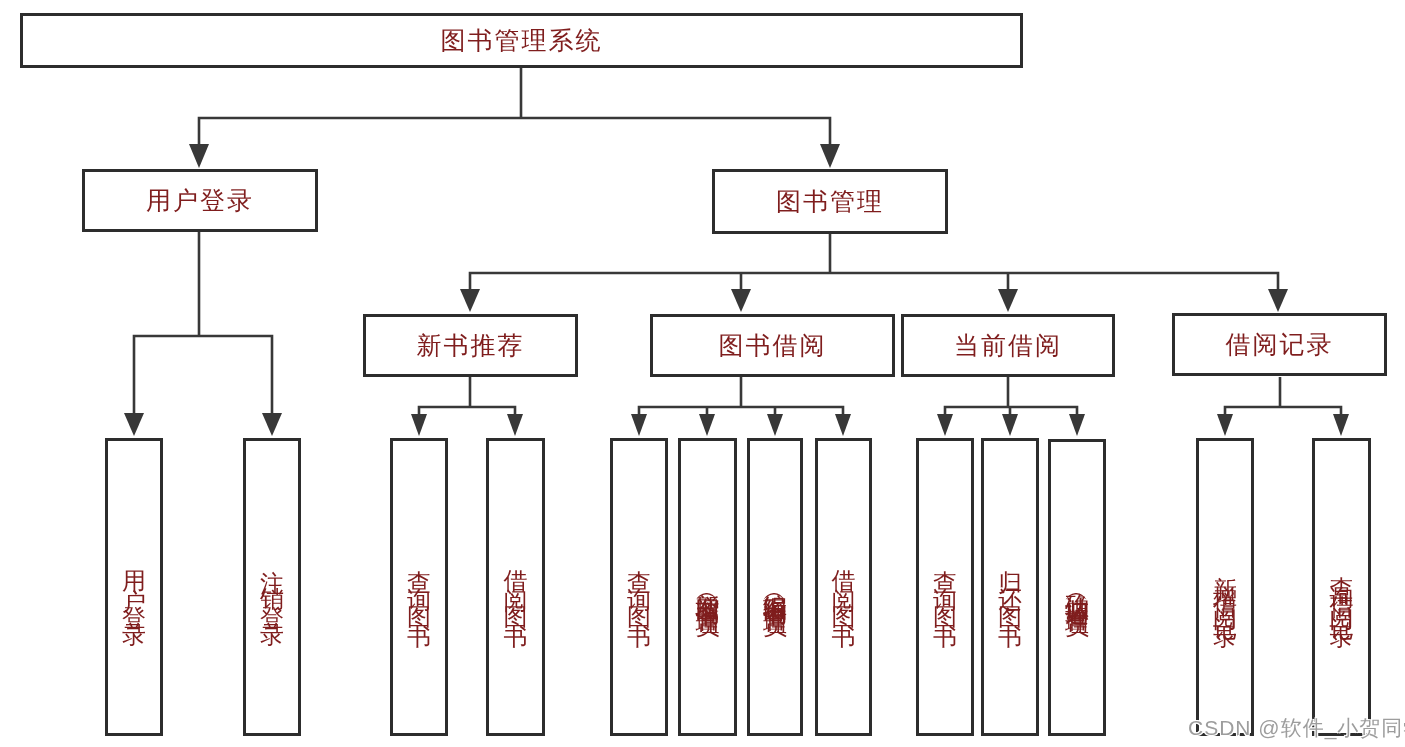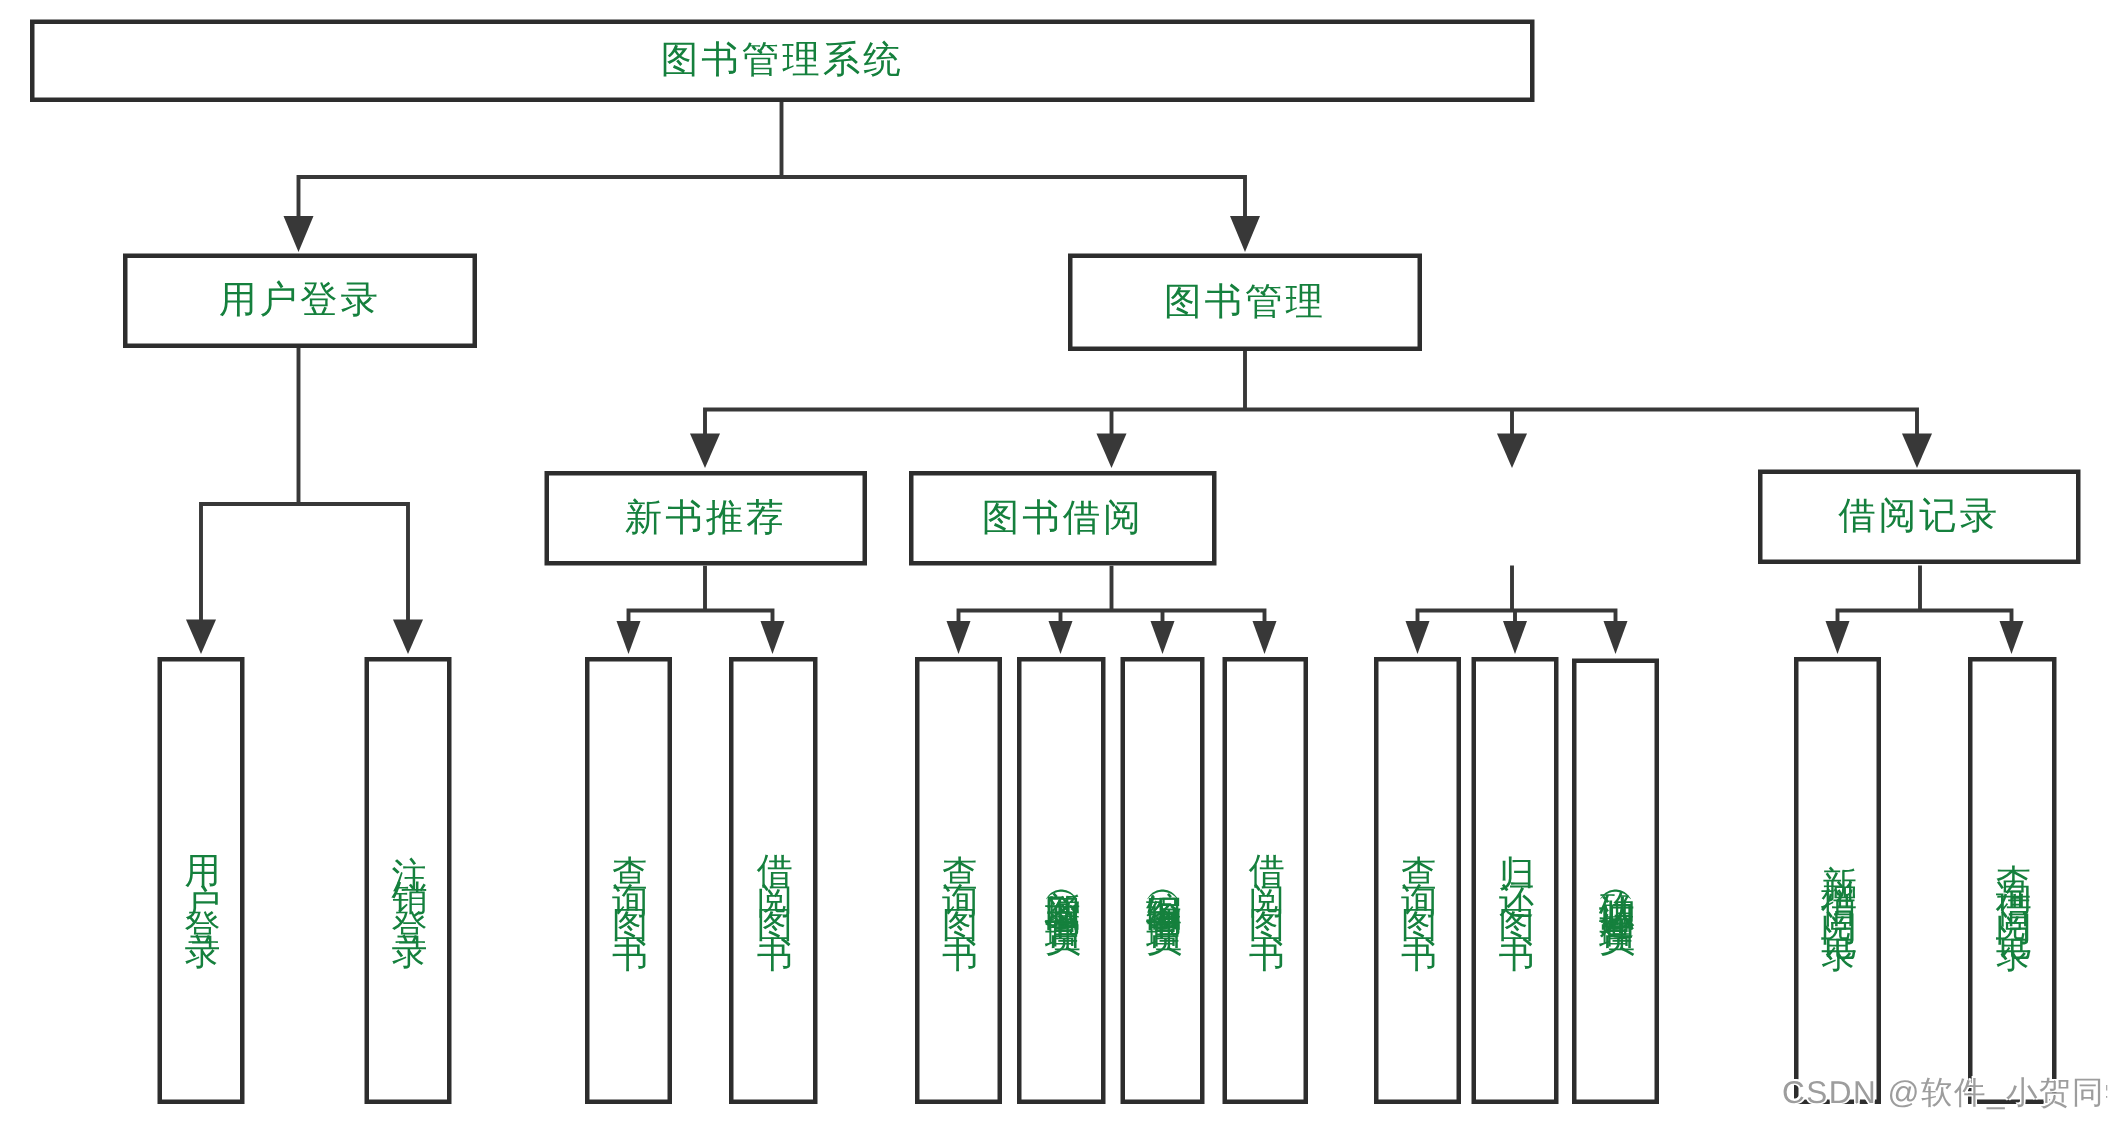--- a/index.html
+++ b/index.html
@@ -20,21 +20,21 @@
     left: 0;
     top: 0;
     width: 1405px;
     height: 747px;
   }
   .node {
     position: absolute;
     box-sizing: border-box;
     border: 3px solid #2d2d2d;
     background: #ffffff;
-    color: #15803d;
+    color: #7f1d1d;
     display: flex;
     align-items: center;
     justify-content: center;
     text-align: center;
   }
   .node.h {
     font-size: 25px;
     letter-spacing: 2px;
     line-height: 1;
   }
@@ -126,21 +126,22 @@
       <polygon points="1333,414 1349,414 1341,436"></polygon>
     </g>
   </svg>
 
   <div class="node h" style="left:20px; top:13px; width:1003px; height:55px;">图书管理系统</div>
 
   <div class="node h" style="left:82px; top:169px; width:236px; height:63px;">用户登录</div>
   <div class="node h" style="left:363px; top:314px; width:215px; height:63px;">新书推荐</div>
 
   <div class="node h" style="left:712px; top:169px; width:236px; height:65px;">图书管理</div>
-  <div class="node h" style="left:606px; top:314px; width:205px; height:63px;">图书借阅</div>
+  <div class="node h" style="left:650px; top:314px; width:245px; height:63px;">图书借阅</div>
+  <div class="node h" style="left:901px; top:314px; width:214px; height:63px;">当前借阅</div>
   <div class="node h" style="left:1172px; top:313px; width:215px; height:63px;">借阅记录</div>
 
   <div class="node v short" style="left:105px; top:438px; width:58px; height:298px;">用户登录</div>
   <div class="node v short" style="left:243px; top:438px; width:58px; height:298px;">注销登录</div>
 
   <div class="node v short" style="left:390px; top:438px; width:58px; height:298px;">查询图书</div>
   <div class="node v short" style="left:486px; top:438px; width:59px; height:298px;">借阅图书</div>
 
   <div class="node v short" style="left:610px; top:438px; width:58px; height:298px;">查询图书</div>
   <div class="node v long" style="left:678px; top:438px; width:59px; height:298px;">新增图书（管理员）</div>

